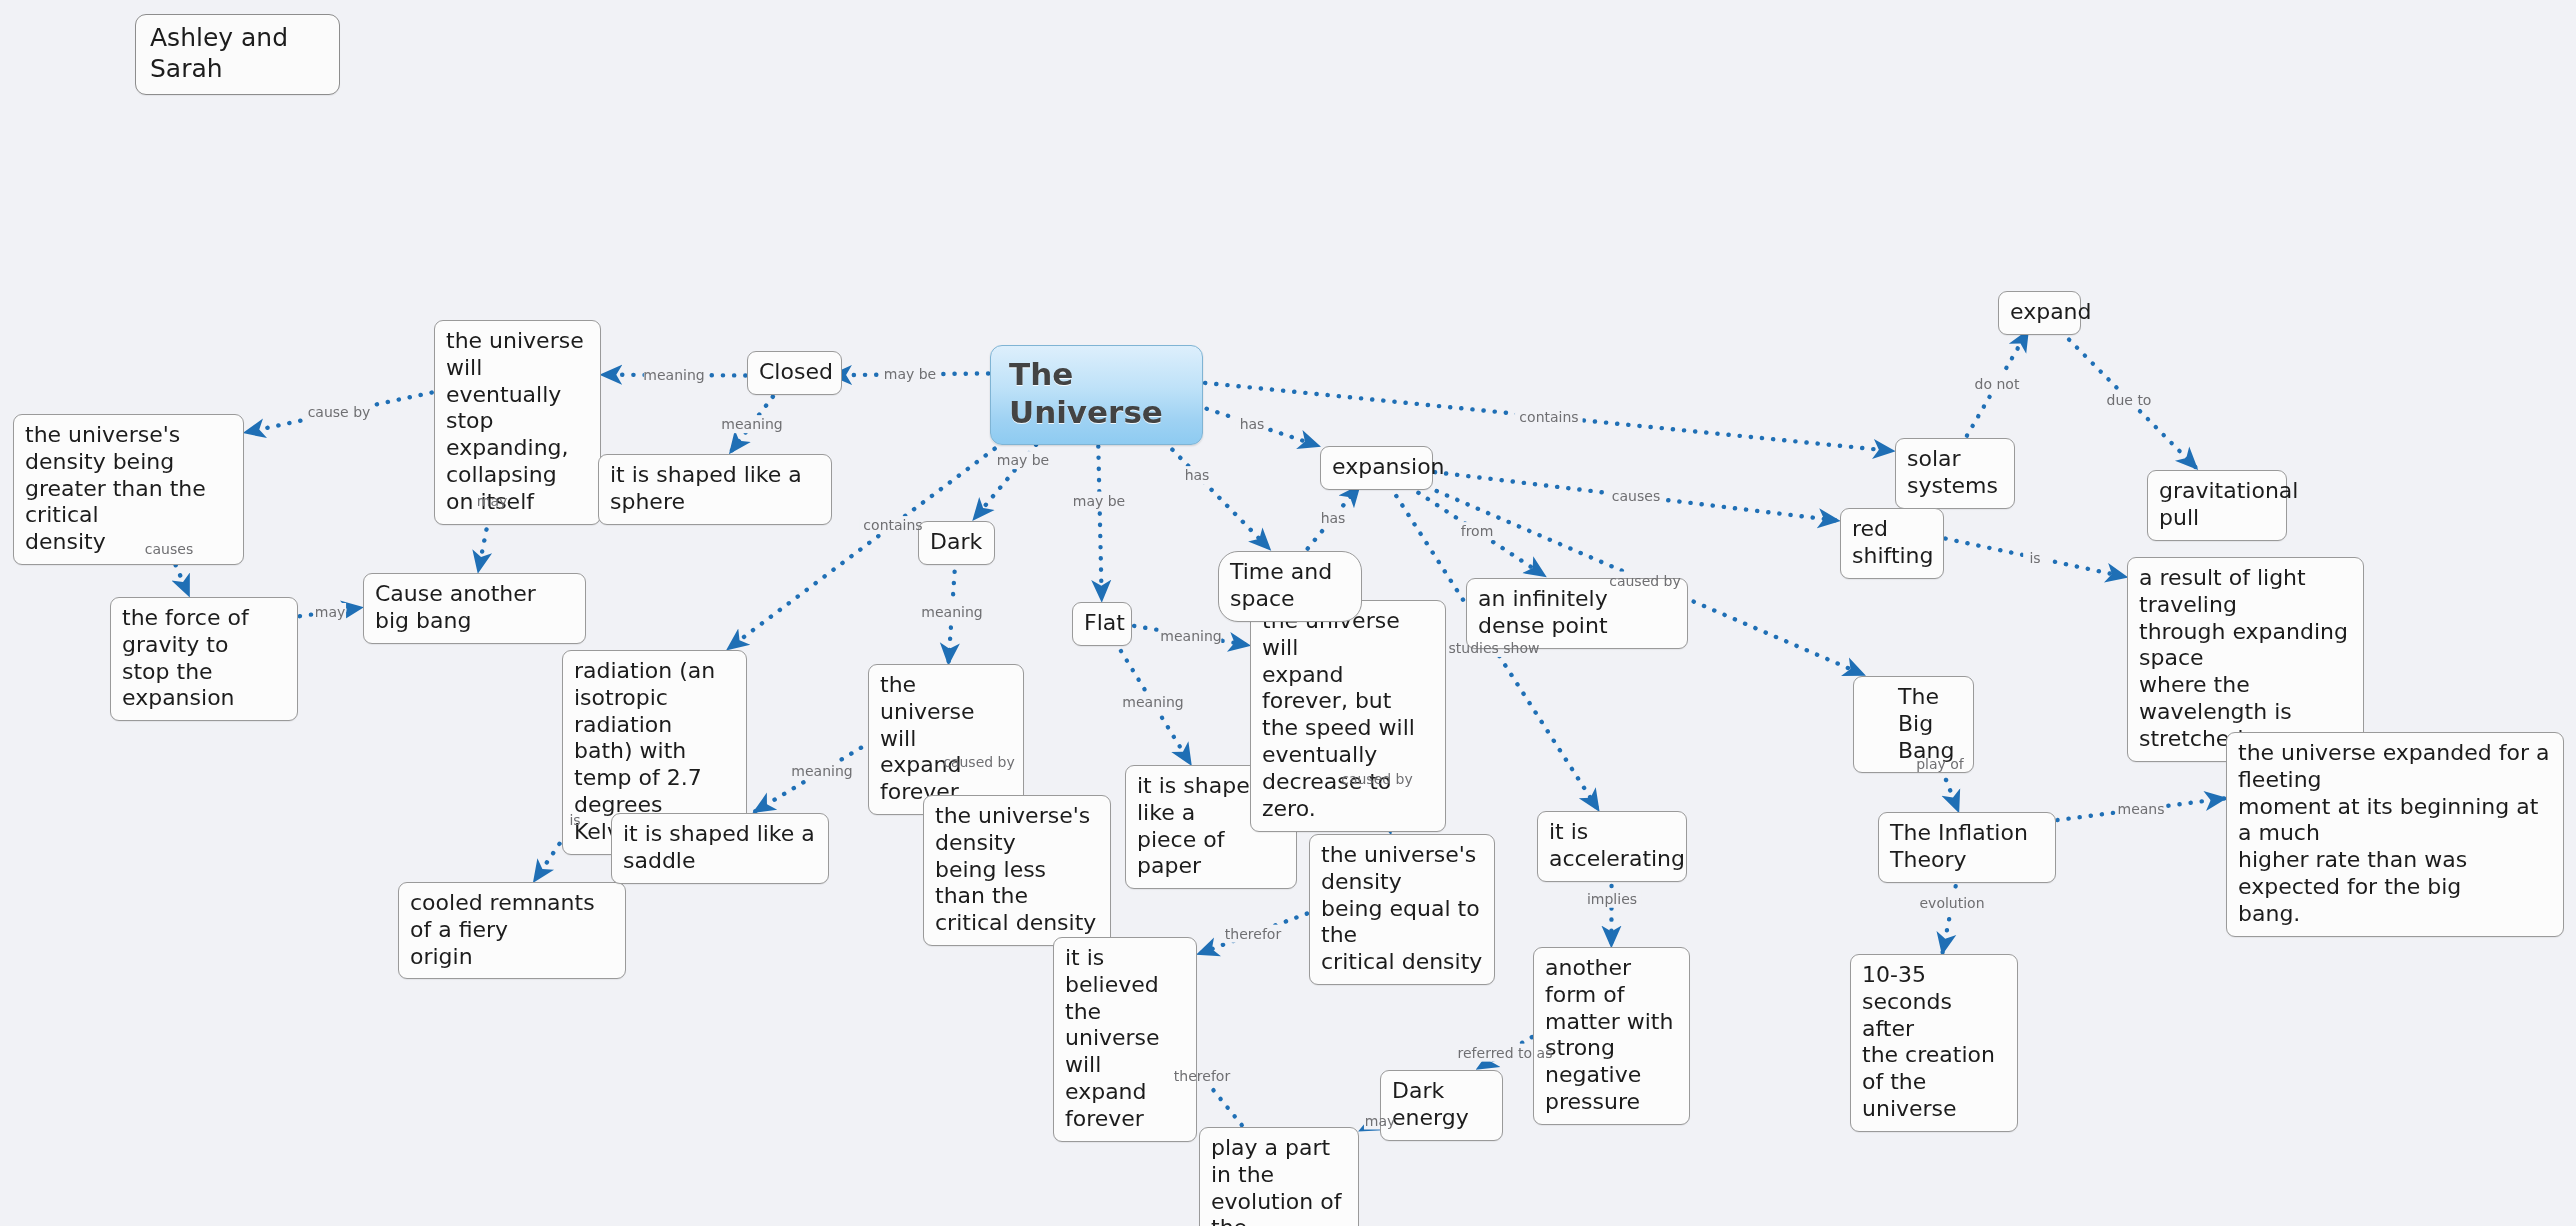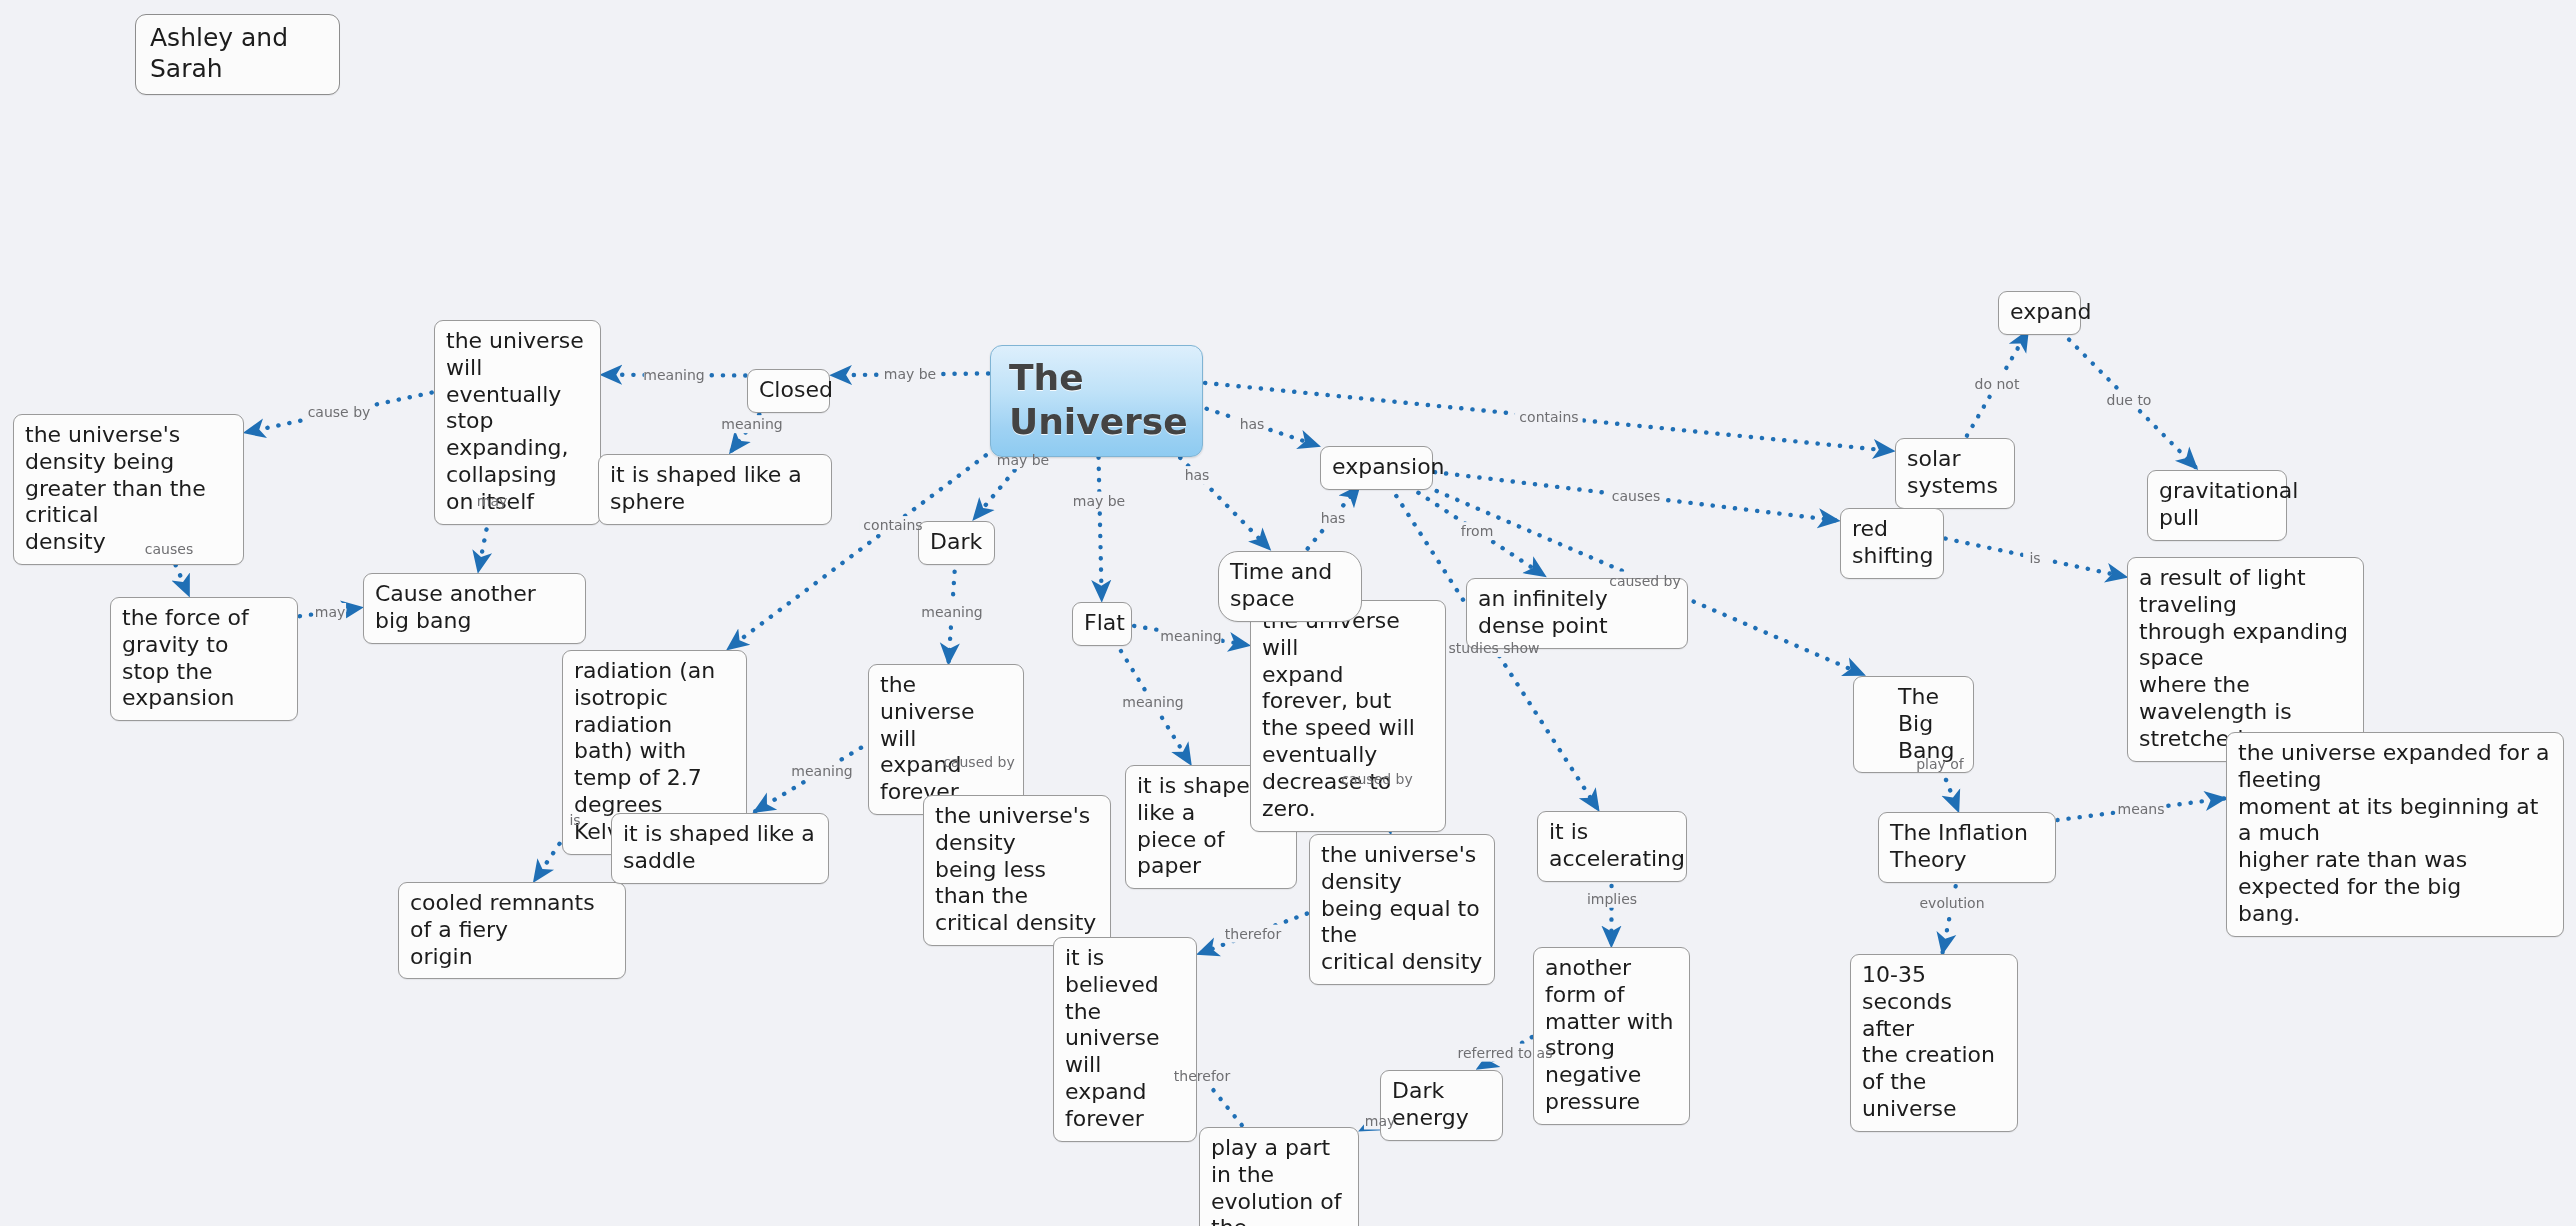--- a/index.html
+++ b/index.html
@@ -41,21 +41,21 @@
     border-color: #8d8d8d;
     border-radius: 11px;
     font-size: 25px;
     padding: 8px 14px 10px 14px;
   }
   .node.root {
     background: linear-gradient(to bottom, #ddeffc 0%, #bfe2f8 42%, #9fd2f3 75%, #8ecbf1 100%);
     border: 1px solid #7fb4d4;
     border-radius: 12px;
     font-weight: bold;
-    font-size: 36px;
+    font-size: 31px;
     color: #434343;
     text-shadow: 0 1px 0 rgba(255,255,255,0.85);
     padding: 10px 18px 12px 18px;
     box-shadow: 0 1px 2px rgba(0,0,0,0.14);
   }
   .elabel {
     position: absolute;
     font-family: "DejaVu Sans", "Liberation Sans", sans-serif;
     font-size: 14px;
     color: #6f6f72;
@@ -146,21 +146,21 @@
         <line x1="2059" y1="820.7272727272727" x2="2226" y2="799.1223776223776" stroke="#1f6fb5" stroke-width="4.4" stroke-linecap="round" stroke-dasharray="0.2 11" marker-end="url(#arrow)"></line>
         <rect x="2119.5" y="800.9248251748252" width="46" height="18" fill="#f1f2f6"></rect>
         <line x1="1963.7387387387387" y1="854" x2="1944.117117117117" y2="953" stroke="#1f6fb5" stroke-width="4.4" stroke-linecap="round" stroke-dasharray="0.2 11" marker-end="url(#arrow)"></line>
         <rect x="1920.1279279279279" y="894.5" width="67.6" height="18" fill="#f1f2f6"></rect>
       </g>
   </svg>
 
   <div id="nodes-layer">
       <div class="node title" style="left: 135px; top: 14px; width: 205px; min-height: 56px;">Ashley and Sarah</div>
       <div class="node root" style="left: 990px; top: 345px; width: 213px; min-height: 55px;">The Universe</div>
-      <div class="node" style="left: 747px; top: 369px; width: 83px; min-height: 38px;">Closed</div>
+      <div class="node" style="left: 747px; top: 351px; width: 95px; min-height: 38px;">Closed</div>
       <div class="node" style="left: 434px; top: 320px; width: 167px; min-height: 109px;">the universe will
 eventually stop
 expanding,
 collapsing on itself</div>
       <div class="node" style="left: 13px; top: 414px; width: 231px; min-height: 88px;">the universe's density being
 greater than the critical
 density</div>
       <div class="node" style="left: 110px; top: 597px; width: 188px; min-height: 66px;">the force of gravity to
 stop the expansion</div>
       <div class="node" style="left: 363px; top: 573px; width: 223px; min-height: 39px;">Cause another big bang</div>

